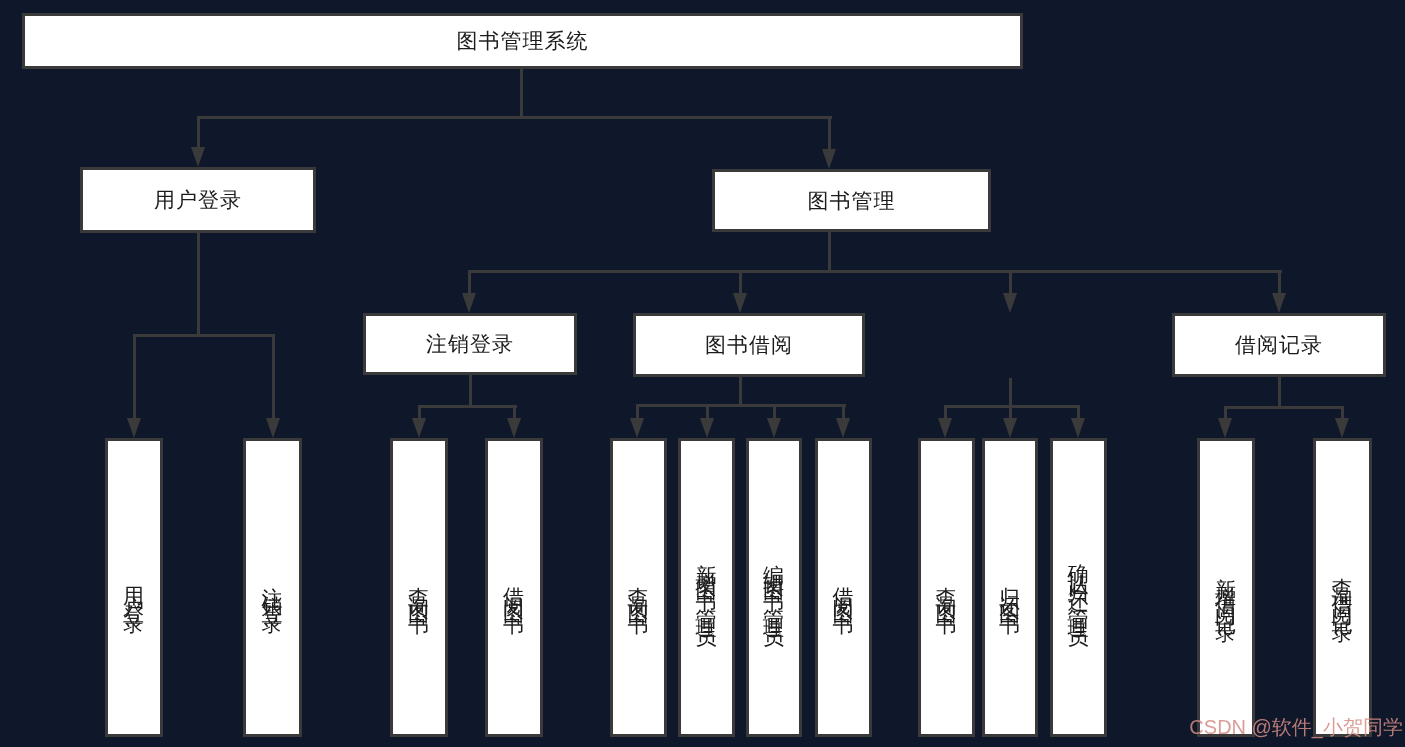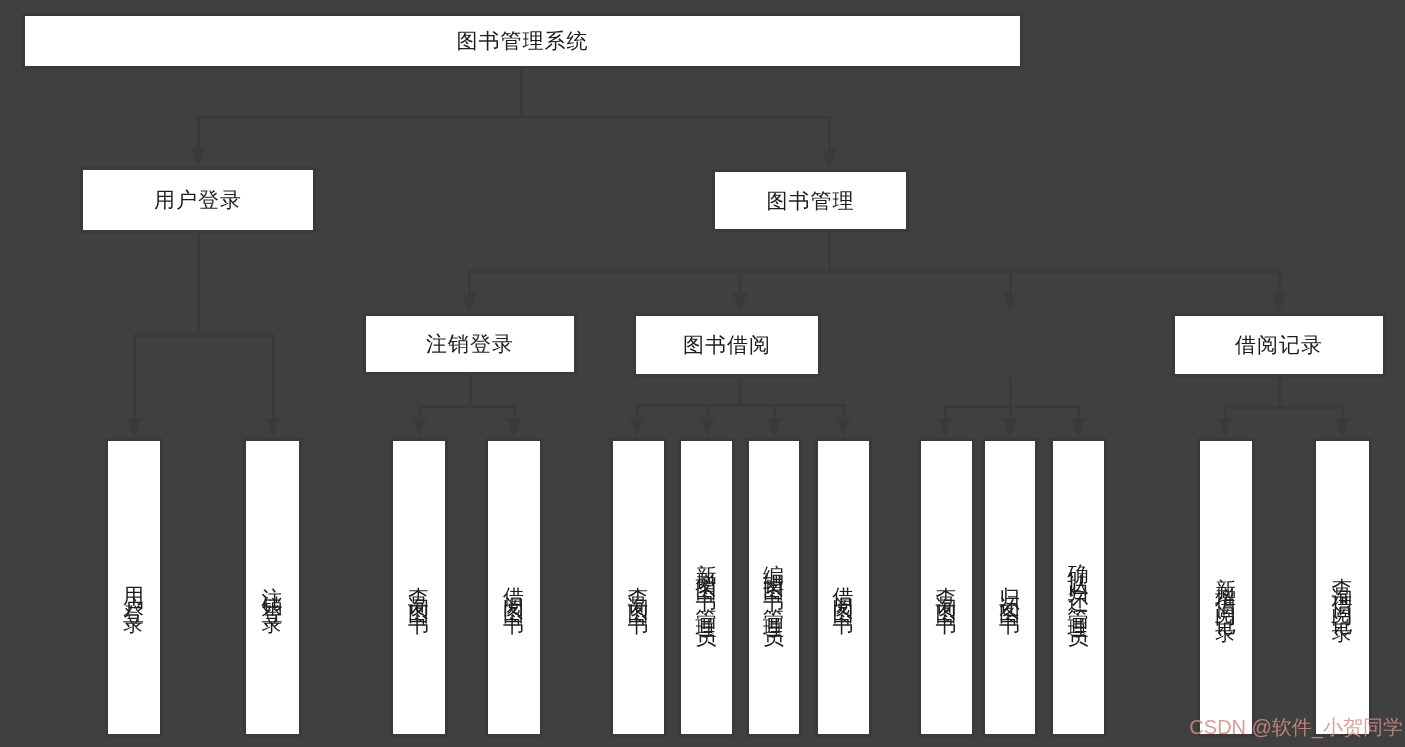--- a/index.html
+++ b/index.html
@@ -1,20 +1,20 @@
 <!DOCTYPE html>
 <html><head>
 <meta charset="utf-8">
 <style>
   html, body { margin: 0; padding: 0; background: #ffffff; }
   #stage {
     position: relative;
     width: 1405px;
     height: 747px;
-    background: #404040;
+    background: #0f172a;
     font-family: "Liberation Sans", "DejaVu Sans", sans-serif;
     overflow: hidden;
   }
   .box {
     position: absolute;
     box-sizing: border-box;
     border: 3px solid #3a3a3a;
     background: #ffffff;
     display: flex;
     align-items: center;
@@ -68,21 +68,21 @@
   <div class="line" style="left:520px; top:69px; width:3px; height:48px;"></div>
   <div class="line" style="left:197px; top:116px; width:635px; height:3px;"></div>
   <div class="line" style="left:197px; top:116px; width:3px; height:33px;"></div>
   <div class="line" style="left:828px; top:116px; width:3px; height:35px;"></div>
   <div class="arrow" style="left:191px; top:147px;"></div>
   <div class="arrow" style="left:822px; top:149px;"></div>
 
   <div class="box" style="left:80px; top:167px; width:236px; height:66px;">
     <span class="h-label">用户登录</span>
   </div>
-  <div class="box" style="left:712px; top:169px; width:197px; height:63px;">
+  <div class="box" style="left:712px; top:169px; width:279px; height:63px;">
     <span class="h-label">图书管理</span>
   </div>
 
   <div class="line" style="left:197px; top:233px; width:3px; height:103px;"></div>
   <div class="line" style="left:133px; top:334px; width:142px; height:3px;"></div>
   <div class="line" style="left:133px; top:334px; width:3px; height:84px;"></div>
   <div class="line" style="left:272px; top:334px; width:3px; height:84px;"></div>
   <div class="arrow" style="left:127px; top:418px;"></div>
   <div class="arrow" style="left:266px; top:418px;"></div>
 
@@ -93,21 +93,21 @@
   <div class="line" style="left:1009px; top:270px; width:3px; height:25px;"></div>
   <div class="line" style="left:1278px; top:270px; width:3px; height:25px;"></div>
   <div class="arrow" style="left:462px; top:293px;"></div>
   <div class="arrow" style="left:733px; top:293px;"></div>
   <div class="arrow" style="left:1003px; top:293px;"></div>
   <div class="arrow" style="left:1272px; top:293px;"></div>
 
   <div class="box" style="left:363px; top:313px; width:214px; height:62px;">
     <span class="h-label">注销登录</span>
   </div>
-  <div class="box" style="left:633px; top:313px; width:188px; height:64px;">
+  <div class="box" style="left:633px; top:313px; width:232px; height:64px;">
     <span class="h-label">图书借阅</span>
   </div>
   <div class="box" style="left:1172px; top:313px; width:214px; height:64px;">
     <span class="h-label">借阅记录</span>
   </div>
 
   <div class="line" style="left:469px; top:375px; width:3px; height:33px;"></div>
   <div class="line" style="left:418px; top:405px; width:99px; height:3px;"></div>
   <div class="line" style="left:418px; top:405px; width:3px; height:15px;"></div>
   <div class="line" style="left:513px; top:405px; width:3px; height:15px;"></div>

